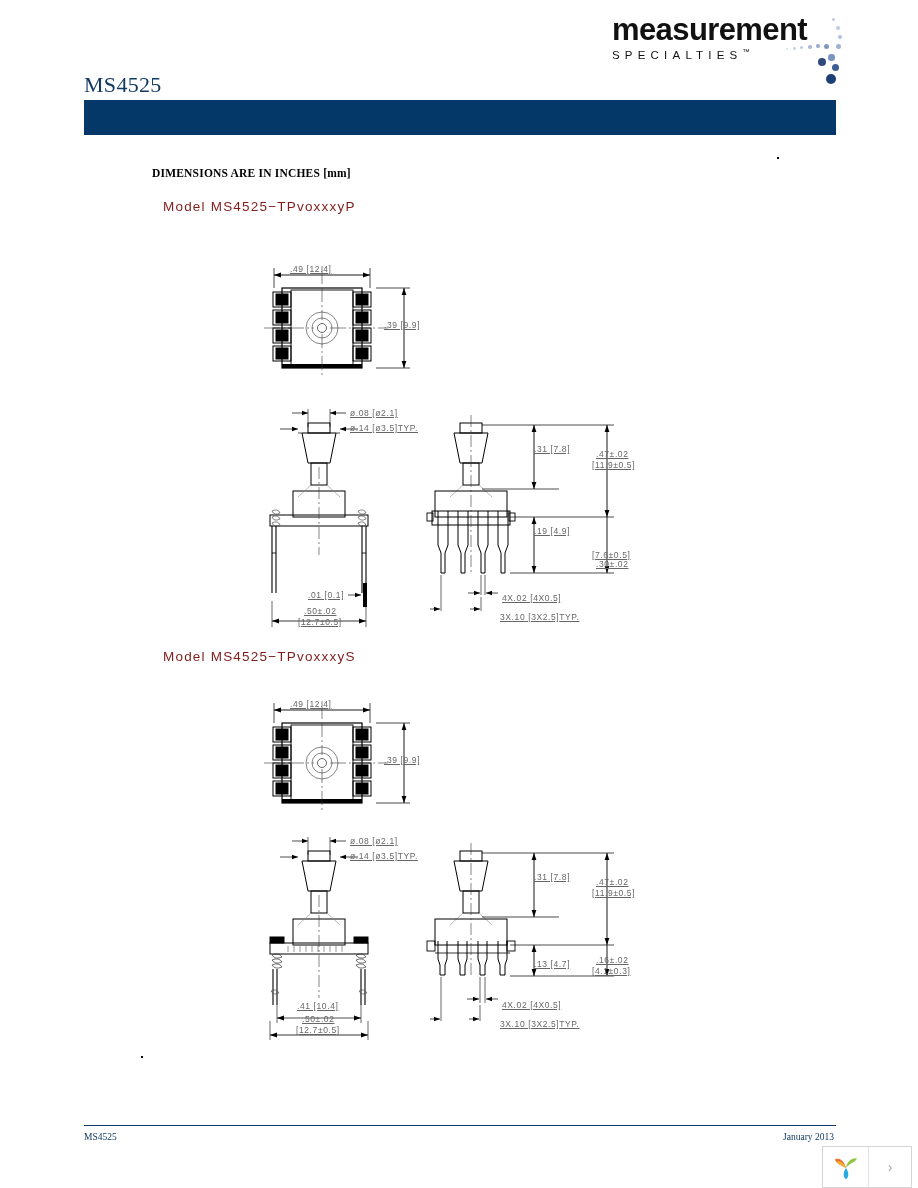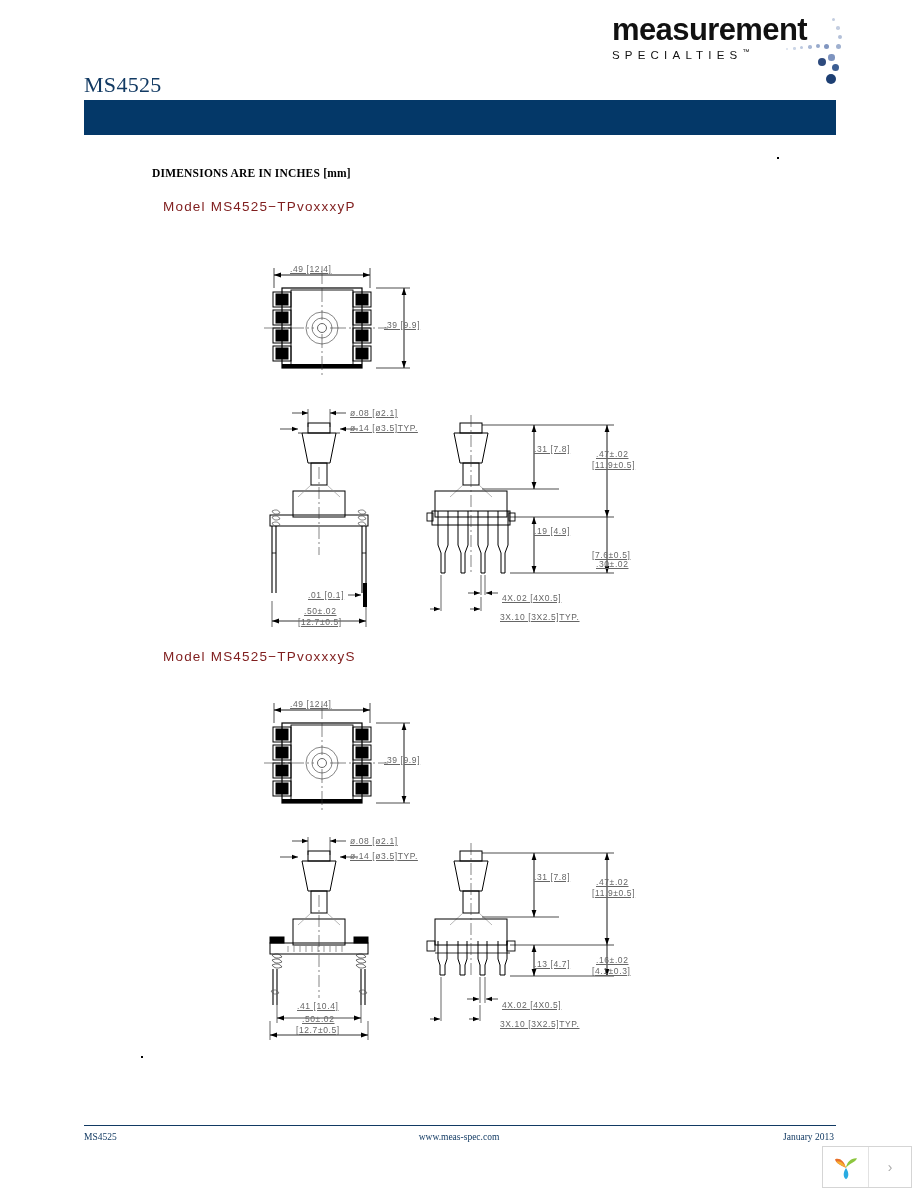--- a/index.html
+++ b/index.html
@@ -464,21 +464,20 @@
   <div class="dimtxt" style="left:534px; top:959px;">.13  [4.7]</div>
   <div class="dimtxt" style="left:596px; top:955px;">.16±.02</div>
   <div class="dimtxt" style="left:592px; top:966px;">[4.1±0.3]</div>
   <div class="dimtxt" style="left:502px; top:1000px;">4X.02  [4X0.5]</div>
   <div class="dimtxt" style="left:500px; top:1019px;">
     <span>3X.10  [3X2.5]</span><span class="dark">TYP.</span>
   </div>
 
   <div class="foot-rule"></div>
   <div class="foot foot-left">MS4525</div>
-  <div class="foot foot-center">www.meas-spec.com</div>
   <div class="foot foot-right">January 2013</div>
 
   <div class="widget">
     <div class="widget-logo">
       <svg width="28" height="28" viewBox="0 0 32 32">
         <path d="M16 17 C11 14 4 12 3.5 7 C9 5 14 9 16 17 Z" fill="#e8702a"></path>
         <path d="M16 17 C19 12 27 11 28.5 6 C22 5.5 17 10 16 17 Z" fill="#8cc63e"></path>
         <path d="M16 17 C13 21 12 27 16 30 C20 27 19 21 16 17 Z" fill="#29abe2"></path>
         <path d="M16 17 C12.5 14.5 7 13.5 5 9.5 C10 9 14.5 12.5 16 17 Z" fill="#f7b233"></path>
       </svg>

